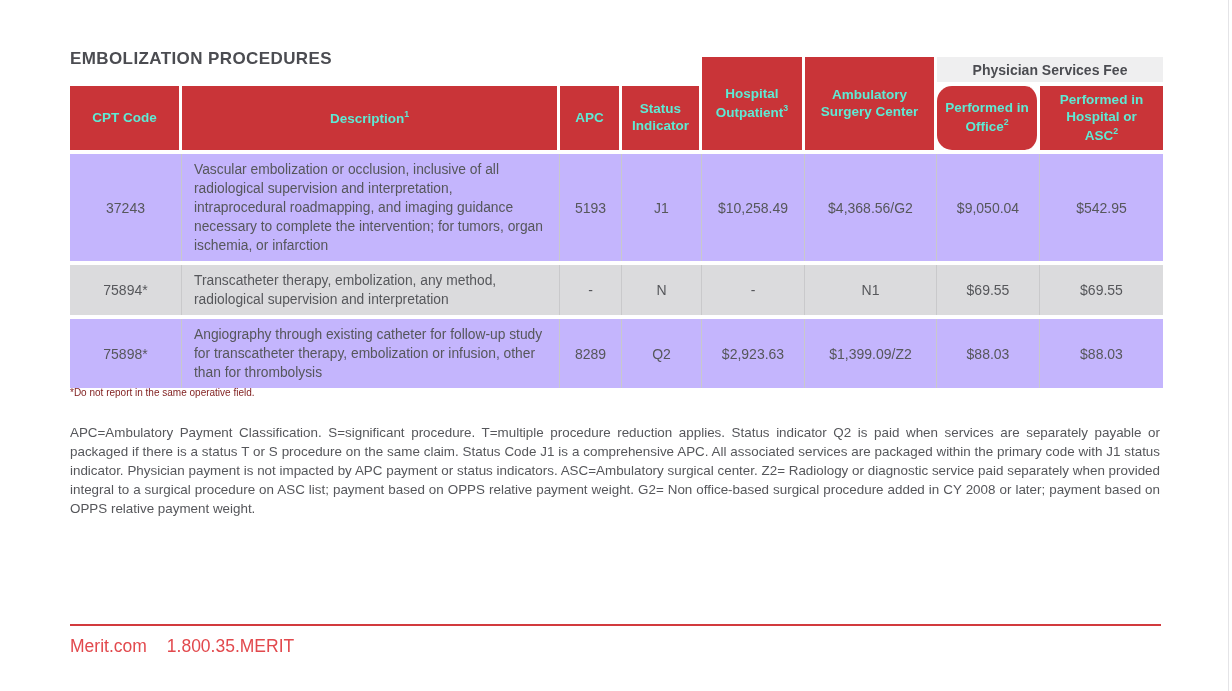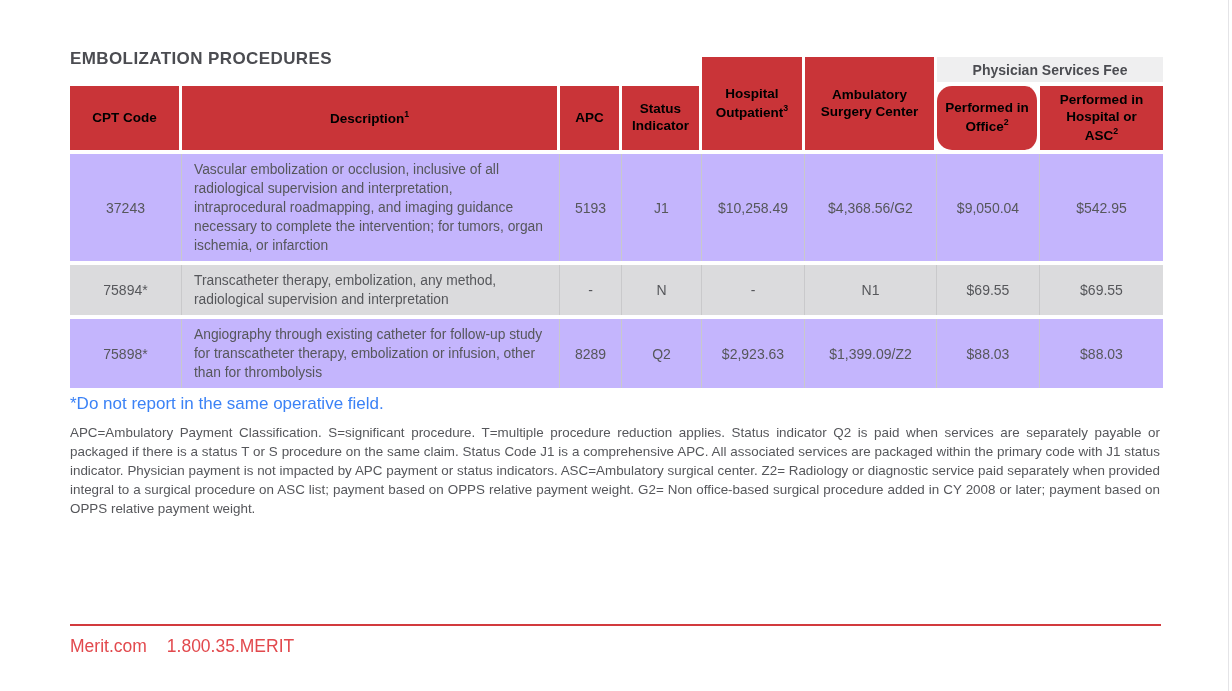--- a/index.html
+++ b/index.html
@@ -30,21 +30,21 @@
   }
   .cell {
     display: flex; align-items: center; justify-content: center;
     text-align: center;
     padding: 4px 8px;
     font-size: 14px;
     color: #56575B;
   }
   .hcell {
     background: #C93438;
-    color: #000000;
+    color: #5eead4;
     font-weight: bold;
     font-size: 13.5px;
     line-height: 1.25;
   }
   .hcell sup, .psf-band sup { font-size: 0.65em; }
   .gapR { border-right: 3px solid #ffffff; }
   .psf-band {
     background: #EFEFF0;
     color: #4B4C51;
     font-weight: bold;
@@ -76,21 +76,21 @@
     padding: 6px 12px;
     line-height: 1.38;
     font-size: 13.8px;
   }
   .r1.c2 { min-height: 100px; }
   .r2.c2 { min-height: 44px; }
   .r3.c2 { min-height: 60px; }
   
   .fn-asterisk {
     position: absolute; left: 70px; top: 377px;
-    font-size: 17px; color: #3b82f6;
+    font-size: 10px; color: #7f1d1d;
   }
   .fn-definitions {
     position: absolute; left: 70px; top: 410px;
     width: 1090px;
     font-size: 13.4px; line-height: 19px;
     color: #56575B;
     text-align: justify;
   }
   
   .footer-rule {

